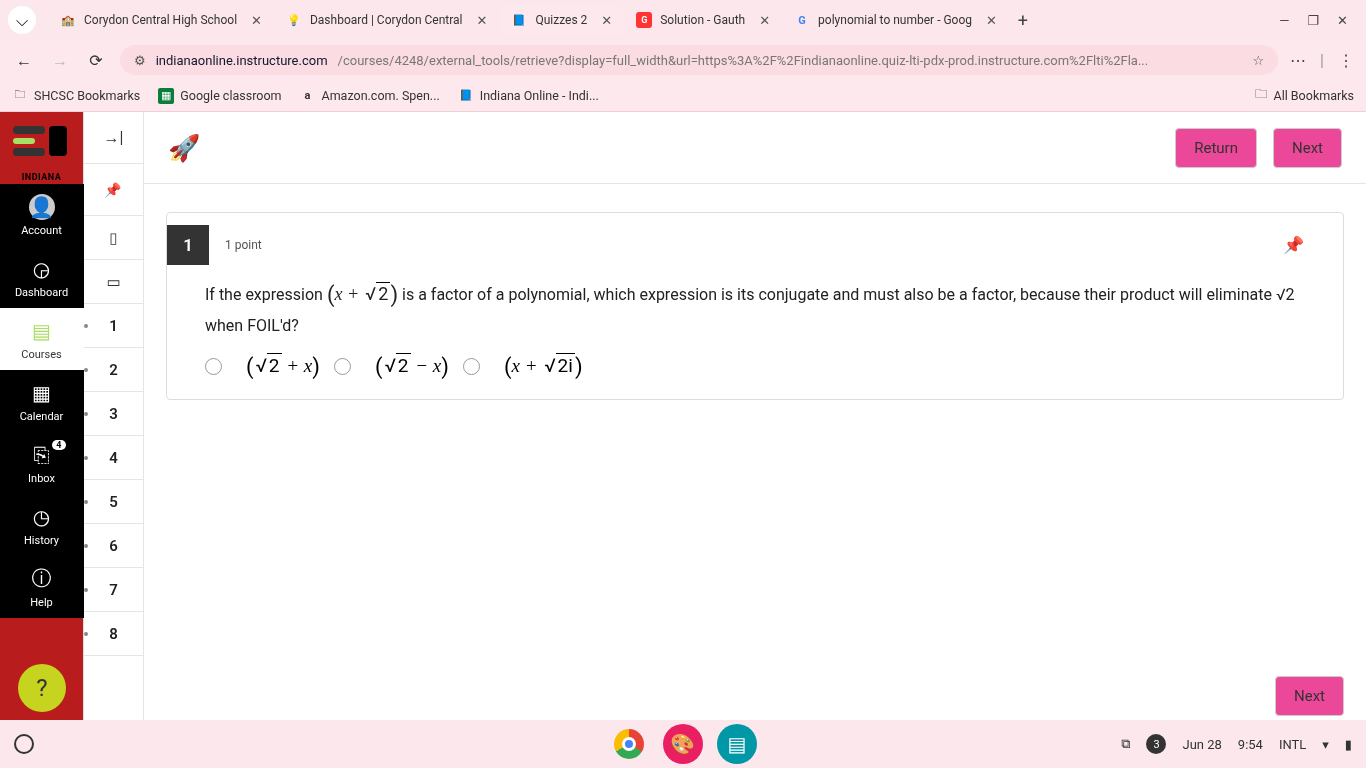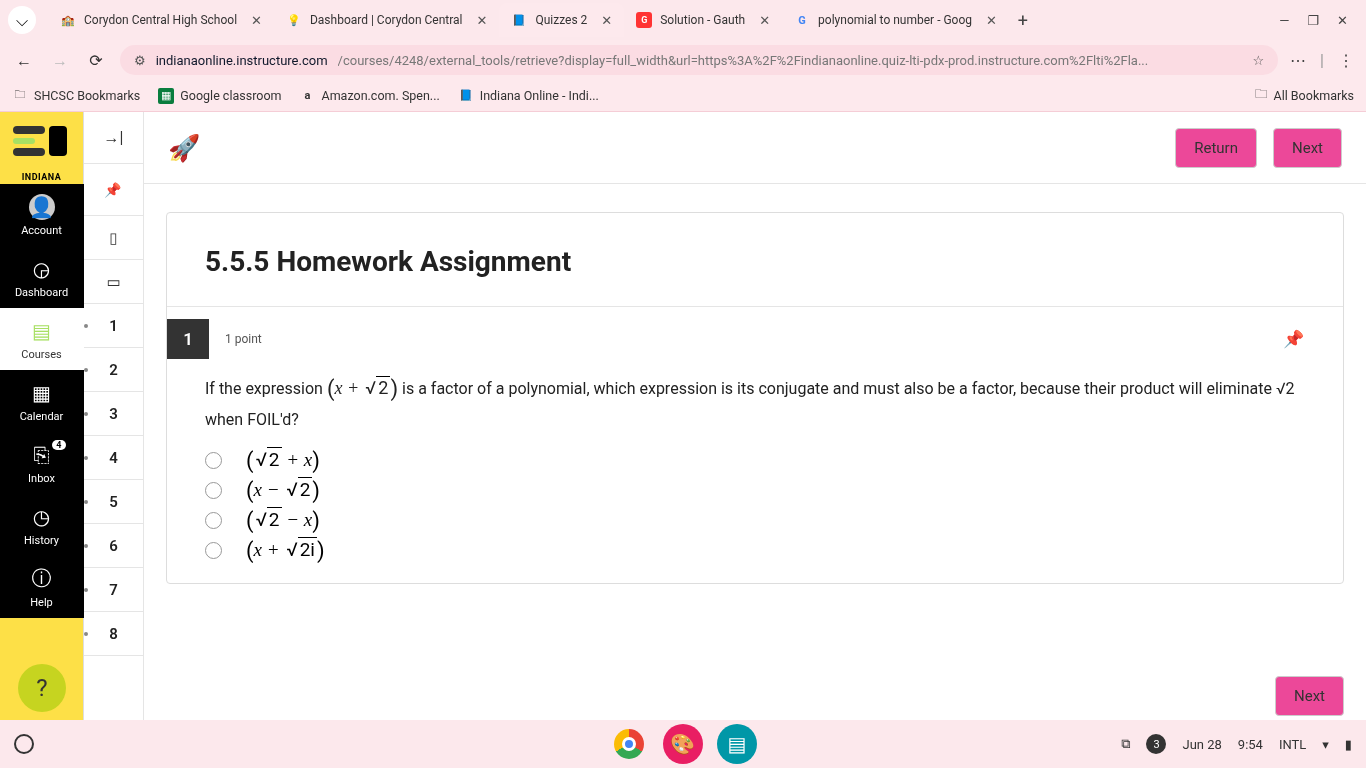--- a/index.html
+++ b/index.html
@@ -25,21 +25,21 @@
 
 .bm-bar { height:32px; background:#fde9ed; display:flex; align-items:center; padding:0 12px; gap:18px; font-size:12.5px; color:#333; border-bottom:1px solid #f5cdd6; }
 .bm-item { display:flex; align-items:center; gap:6px; }
 .bm-icon { width:16px; height:16px; display:flex; align-items:center; justify-content:center; font-size:11px; }
 .bm-right { margin-left:auto; display:flex; align-items:center; gap:6px; }
 
 
 .page { position:absolute; top:112px; left:0; right:0; bottom:48px; background:#fff; display:flex; }
 
 
-.global-nav { width:84px; background:#fde047; border-right:1px solid #ddd; display:flex; flex-direction:column; align-items:center; }
+.global-nav { width:84px; background:#b91c1c; border-right:1px solid #ddd; display:flex; flex-direction:column; align-items:center; }
 .logo-box { width:84px; height:72px; }
 .logo-indiana { width:70px; height:50px; margin:8px auto 0; position:relative; }
 .logo-indiana .logo-bar { position:absolute; background:#000; border-radius:4px; }
 .logo-text { font-size:9px; font-weight:700; letter-spacing:0.5px; color:#000; text-align:center; margin-top:2px; }
 .logo-text .sub { font-size:7px; font-weight:400; letter-spacing:1px; }
 .gnav-item { width:84px; height:62px; display:flex; flex-direction:column; align-items:center; justify-content:center; gap:4px; color:#fff; background:#000; font-size:11px; position:relative; }
 .gnav-item.light { background:#fff; color:#333; }
 .gnav-item .icon { width:26px; height:26px; display:flex; align-items:center; justify-content:center; font-size:20px; }
 .gnav-item.courses .icon { color:#a8e063; }
 .gnav-badge { position:absolute; top:8px; right:18px; background:#fff; color:#000; font-size:9px; border-radius:8px; padding:0 4px; font-weight:700; }
@@ -67,21 +67,21 @@
 .q-header { display:flex; align-items:center; gap:16px; padding:12px 38px 8px 0; }
 .q-num-badge { width:42px; height:40px; background:#333; color:#fff; display:flex; align-items:center; justify-content:center; font-size:17px; font-weight:600; margin-left:0; }
 .q-points { font-size:12px; color:#555; }
 .q-pin { margin-left:auto; font-size:17px; color:#555; }
 .q-text { padding:4px 38px 14px; font-size:16px; line-height:1.65; color:#222; }
 .math { font-family:"Cambria Math","Times New Roman",serif; font-style:italic; font-size:18px; }
 .paren { font-style:normal; font-size:22px; vertical-align:-2px; }
 .sqrt { font-style:normal; position:relative; padding-left:2px; }
 .sqrt::before { content:"√"; }
 .sqrt .rad { border-top:1.2px solid #000; padding:0 2px; }
-.options { padding:0 38px; display:flex; flex-direction:column; gap:5px; }
+.options { padding:0 38px; display:flex; flex-direction:row; gap:14px; }
 .option { display:flex; align-items:center; gap:24px; }
 .radio { width:17px; height:17px; border:1.5px solid #999; border-radius:50%; }
 .opt-math { font-family:"Cambria Math","Times New Roman",serif; font-style:italic; font-size:19px; }
 
 .next-box { position:absolute; right:22px; bottom:4px; }
 
 
 .taskbar { position:absolute; bottom:0; left:0; right:0; height:48px; background:#fce8ec; display:flex; align-items:center; padding:0 14px; gap:14px; }
 .task-circle { width:20px; height:20px; border:2px solid #333; border-radius:50%; }
 .task-center { position:absolute; left:50%; transform:translateX(-50%); display:flex; gap:14px; }
@@ -260,41 +260,36 @@
 
   <div class="main">
     <div class="main-header">
       <span class="rocket">🚀</span>
       <div class="header-spacer"></div>
       <button class="btn">Return</button>
       <button class="btn">Next</button>
     </div>
     <div class="quiz-body">
       <div class="quiz-card">
-        <div class="quiz-title">5.5.5 Homework Assignment</div>
         <div class="question">
           <div class="q-header">
             <div class="q-num-badge">1</div>
             <div class="q-points">1 point</div>
             <div class="q-pin"><span>📌</span></div>
           </div>
           <div class="q-text">
             <span>If the expression </span><span class="math"><span class="paren">(</span>x + <span class="sqrt"><span class="rad">2</span></span><span class="paren">)</span></span><span> is a factor of a polynomial, which expression is its conjugate and must also be a factor, because their product will eliminate √2 when FOIL'd?</span>
           </div>
           <div class="options">
             <div class="option">
                 <div class="radio"></div>
                 <span class="opt-math"><span class="paren">(</span><span class="sqrt"><span class="rad">2</span></span> + x<span class="paren">)</span></span>
               </div>
             <div class="option">
                 <div class="radio"></div>
-                <span class="opt-math"><span class="paren">(</span>x − <span class="sqrt"><span class="rad">2</span></span><span class="paren">)</span></span>
-              </div>
-            <div class="option">
-                <div class="radio"></div>
                 <span class="opt-math"><span class="paren">(</span><span class="sqrt"><span class="rad">2</span></span> − x<span class="paren">)</span></span>
               </div>
             <div class="option">
                 <div class="radio"></div>
                 <span class="opt-math"><span class="paren">(</span>x + <span class="sqrt"><span class="rad">2i</span></span><span class="paren">)</span></span>
               </div>
           </div>
         </div>
       </div>
       <div class="next-box"><button class="btn">Next</button></div>

